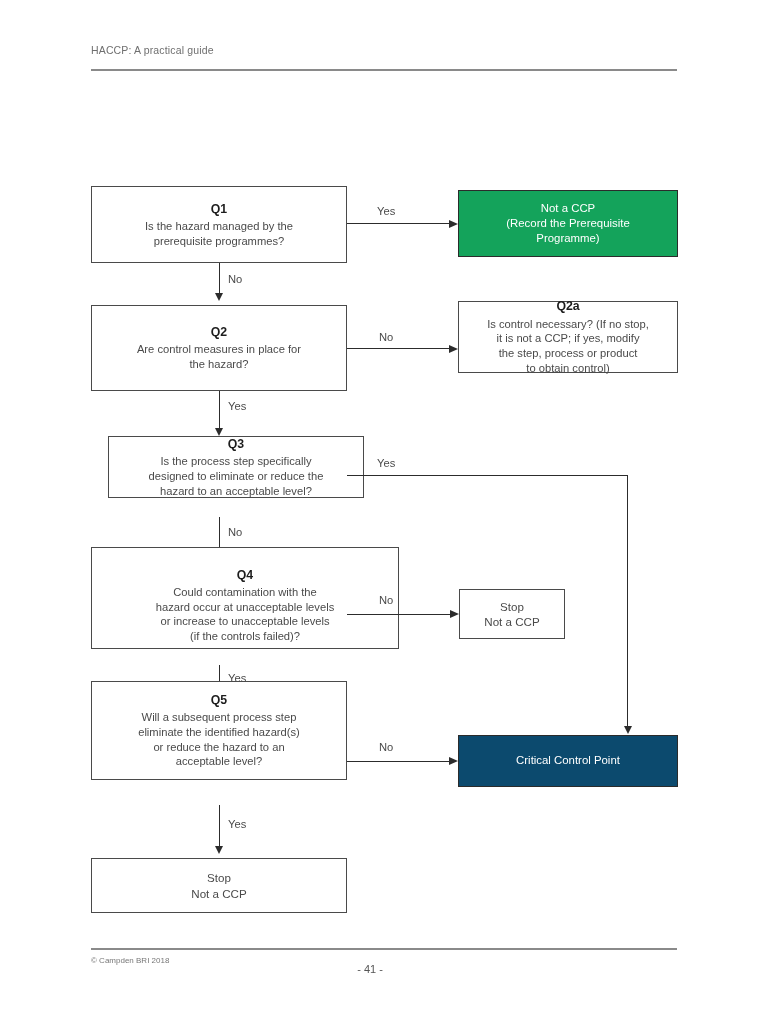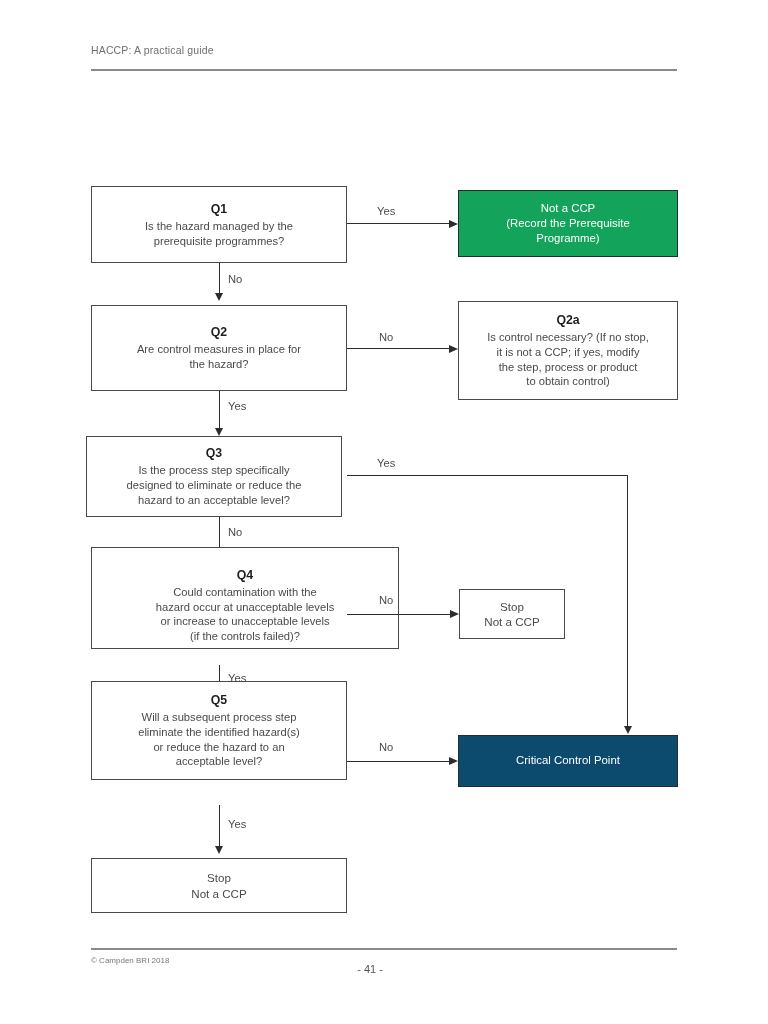--- a/index.html
+++ b/index.html
@@ -178,33 +178,33 @@
   <div class="node" style="left:91px; top:305px; width:256px; height:86px;">
     <div class="q-label">Q2</div>
     <div class="q-text">Are control measures in place for
 the hazard?</div>
   </div>
 
   <div class="line-h" style="left:347px; top:348px; width:104px;"></div>
   <div class="arrow-right" style="left:449px; top:344.5px;"></div>
   <div class="edge-label" style="left:379px; top:331px;">No</div>
 
-  <div class="node" style="left:458px; top:301px; width:220px; height:99px;">
+  <div class="node" style="left:458px; top:301px; width:220px; height:72px;">
     <div class="q-label">Q2a</div>
     <div class="q-text">Is control necessary? (If no stop,
 it is not a CCP; if yes, modify
 the step, process or product
 to obtain control)</div>
   </div>
 
   <div class="line-v" style="left:218.5px; top:391px; height:39px;"></div>
   <div class="arrow-down" style="left:214.5px; top:428px;"></div>
   <div class="edge-label" style="left:228px; top:400px;">Yes</div>
 
-  <div class="node" style="left:86px; top:436px; width:256px; height:81px;justify-content:center;">
+  <div class="node" style="left:108px; top:436px; width:256px; height:62px;justify-content:center;">
     <div class="q-label">Q3</div>
     <div class="q-text">Is the process step specifically
 designed to eliminate or reduce the
 hazard to an acceptable level?</div>
   </div>
 
   <div class="line-h" style="left:347px; top:474.5px; width:281px;"></div>
   <div class="line-v" style="left:627px; top:474.5px; height:253px;"></div>
   <div class="arrow-down" style="left:623.5px; top:726px;"></div>
   <div class="edge-label" style="left:377px; top:457px;">Yes</div>

